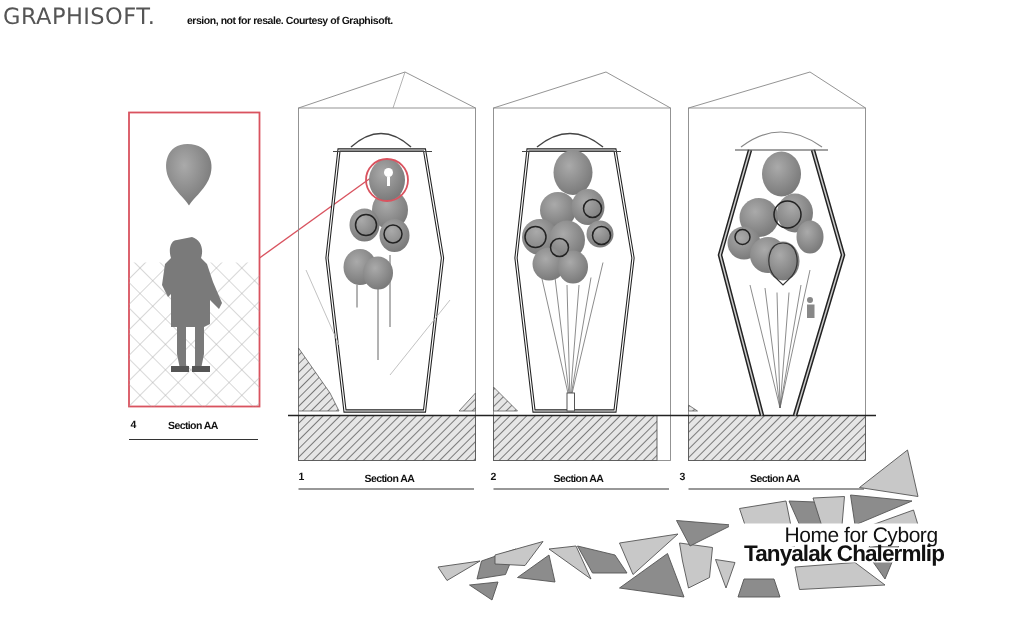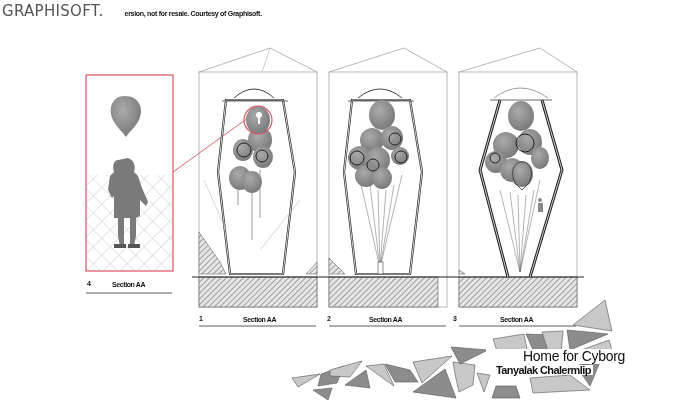--- a/index.html
+++ b/index.html
@@ -5,21 +5,21 @@
   html,body{margin:0;padding:0;background:#fff;}
   body{width:676px;height:420px;position:relative;overflow:hidden;font-family:"Liberation Sans",sans-serif;}
   .wm{position:absolute;left:2px;top:2px;display:flex;align-items:baseline;gap:19px;}
   .wm-brand{font-family:"DejaVu Sans",sans-serif;font-size:15px;color:#555;letter-spacing:0.3px;}
   .wm-note{font-size:7px;font-weight:bold;color:#111;margin-left:2px;letter-spacing:-0.3px;}
   svg.draw{position:absolute;left:0;top:0;}
   .label{position:absolute;font-size:7px;font-weight:bold;color:#111;letter-spacing:-0.4px;}
   .lbl-num{position:absolute;font-size:7px;font-weight:bold;color:#111;}
   .title-box{position:absolute;left:486px;top:349px;background:#fff;padding:0 2px;}
   .title-main{font-size:14px;font-weight:normal;color:#111;letter-spacing:-0.3px;line-height:15px;padding-left:35px;}
-  .title-sub{position:absolute;left:494px;top:365px;background:#fff;font-size:11px;font-weight:bold;color:#111;letter-spacing:-0.6px;padding:0 2px;line-height:10px;}
+  .title-sub{position:absolute;left:494px;top:365px;background:#fff;font-size:15px;font-weight:bold;color:#111;letter-spacing:-0.6px;padding:0 2px;line-height:10px;}
 </style>
 </head>
 <body>
 
 <div class="wm">
   <span class="wm-brand">GRAPHISOFT.</span>
   <span class="wm-note">ersion, not for resale. Courtesy of Graphisoft.</span>
 </div>
 
 <svg class="draw" width="676" height="420" viewBox="0 0 676 420">

